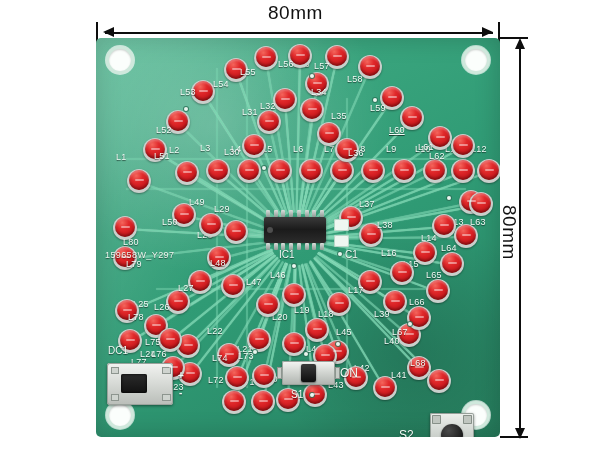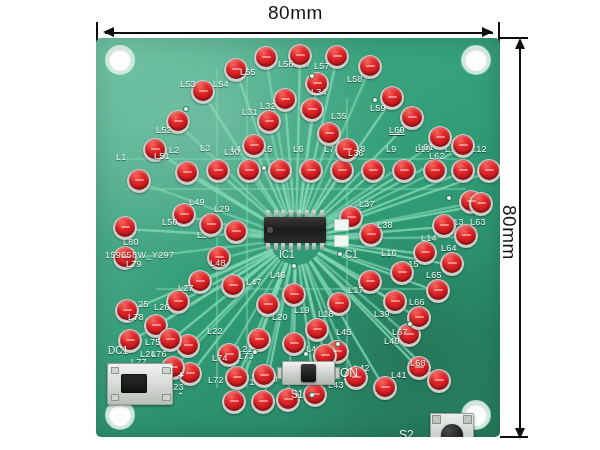--- a/index.html
+++ b/index.html
@@ -341,21 +341,21 @@
         <div class="ledlbl" style="left: 114px; top: 221px;">L48</div>
         <div class="led" style="left: 103px; top: 175px;"></div>
         <div class="ledlbl" style="left: 93px; top: 160px;">L49</div>
         <div class="led" style="left: 76px; top: 165px;"></div>
         <div class="ledlbl" style="left: 66px; top: 180px;">L50</div>
         <div class="led" style="left: 47px; top: 100px;"></div>
         <div class="ledlbl" style="left: 58px; top: 114px;">L51</div>
         <div class="led" style="left: 70px; top: 72px;"></div>
         <div class="ledlbl" style="left: 60px; top: 88px;">L52</div>
         <div class="led" style="left: 95px; top: 42px;"></div>
-        <div class="ledlbl" style="left: 84px; top: 42px; text-align: center;">L53</div>
+        <div class="ledlbl" style="left: 84px; top: 50px; text-align: center;">L53</div>
         <div class="led" style="left: 128px; top: 20px;"></div>
         <div class="ledlbl" style="left: 117px; top: 42px;">L54</div>
         <div class="led" style="left: 158px; top: 8px;"></div>
         <div class="ledlbl" style="left: 144px; top: 30px;">L55</div>
         <div class="led" style="left: 192px; top: 6px;"></div>
         <div class="ledlbl" style="left: 182px; top: 22px;">L56</div>
         <div class="led" style="left: 229px; top: 7px;"></div>
         <div class="ledlbl" style="left: 218px; top: 24px;">L57</div>
         <div class="led" style="left: 262px; top: 17px;"></div>
         <div class="ledlbl" style="left: 251px; top: 37px;">L58</div>

